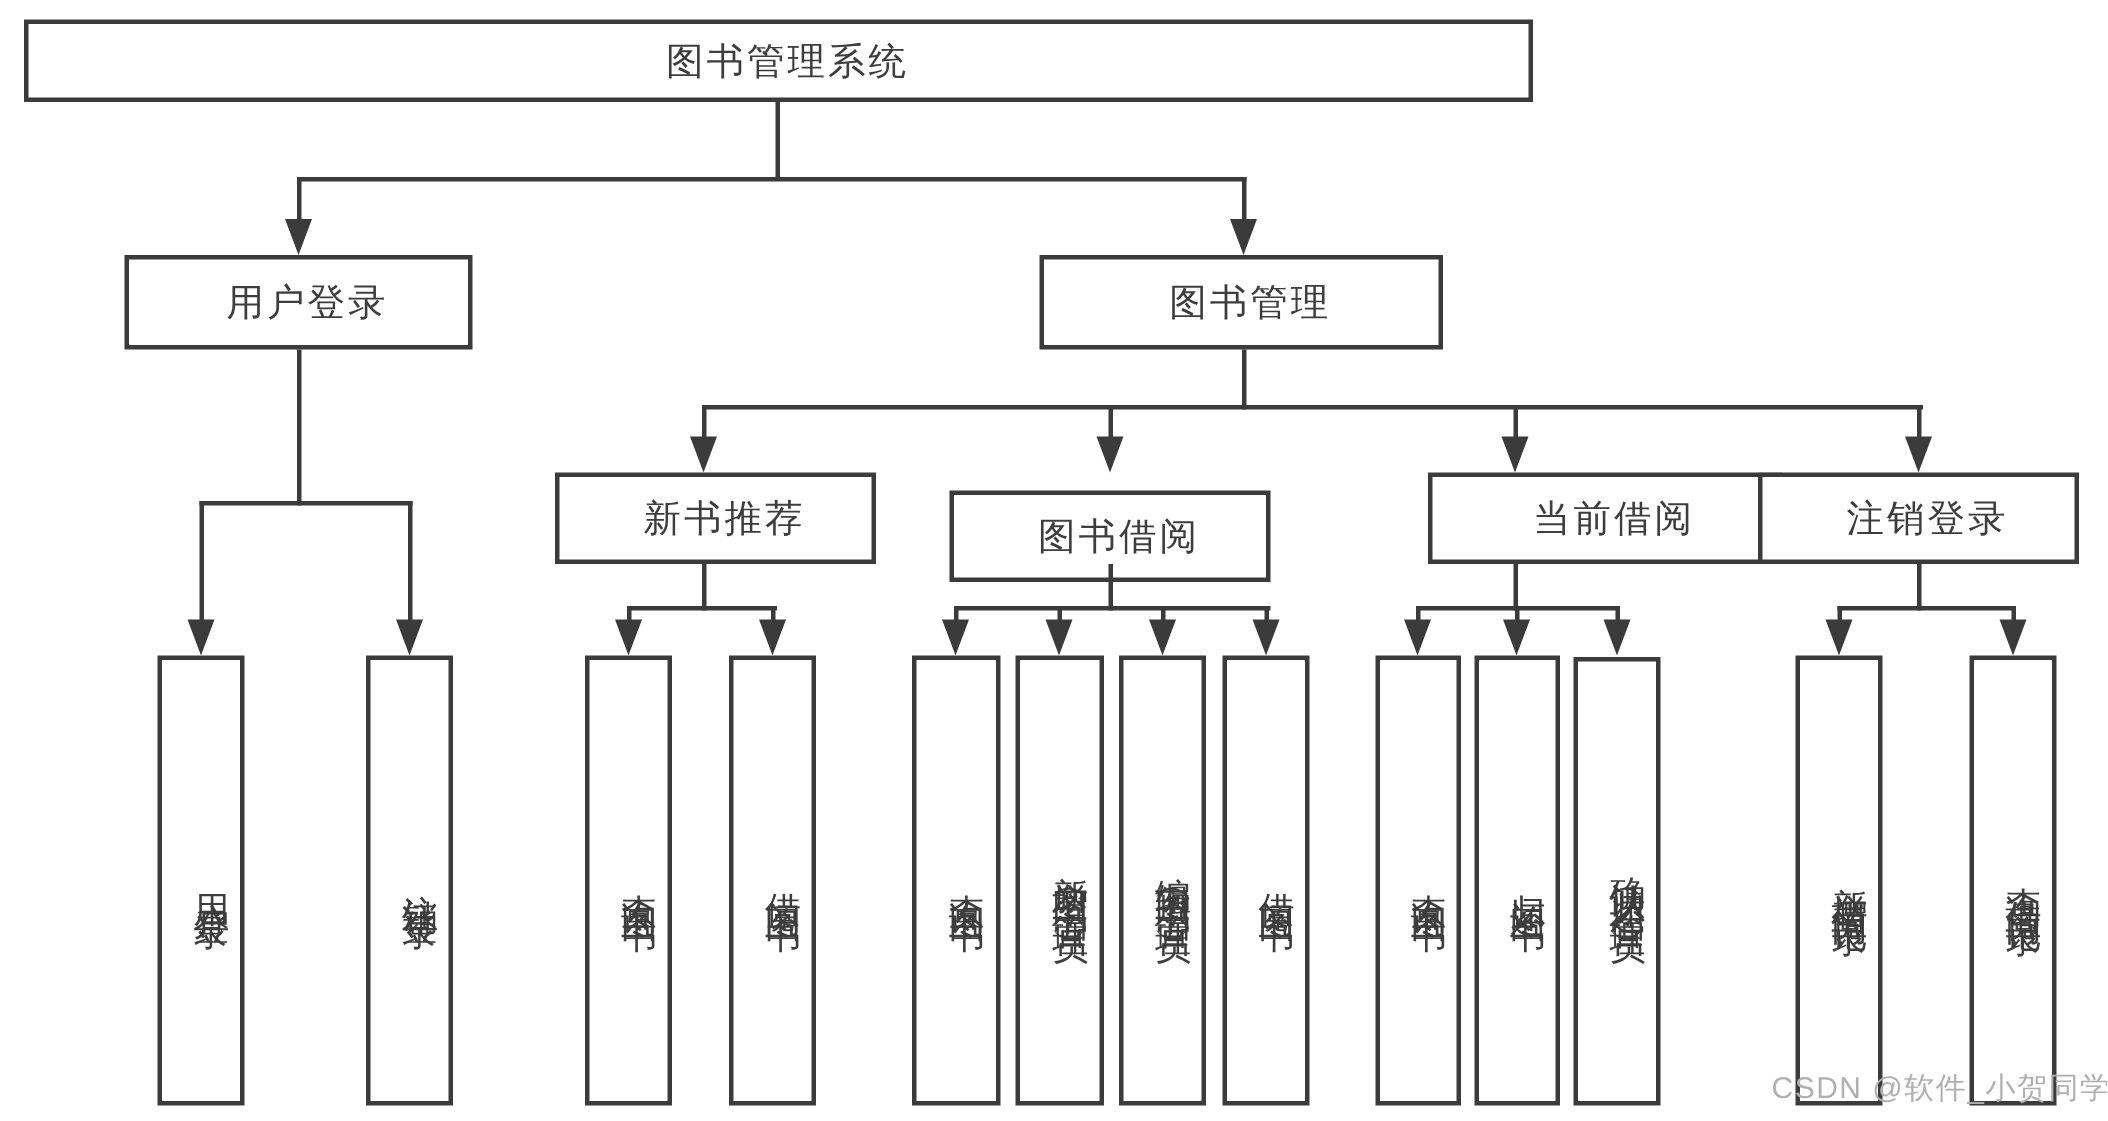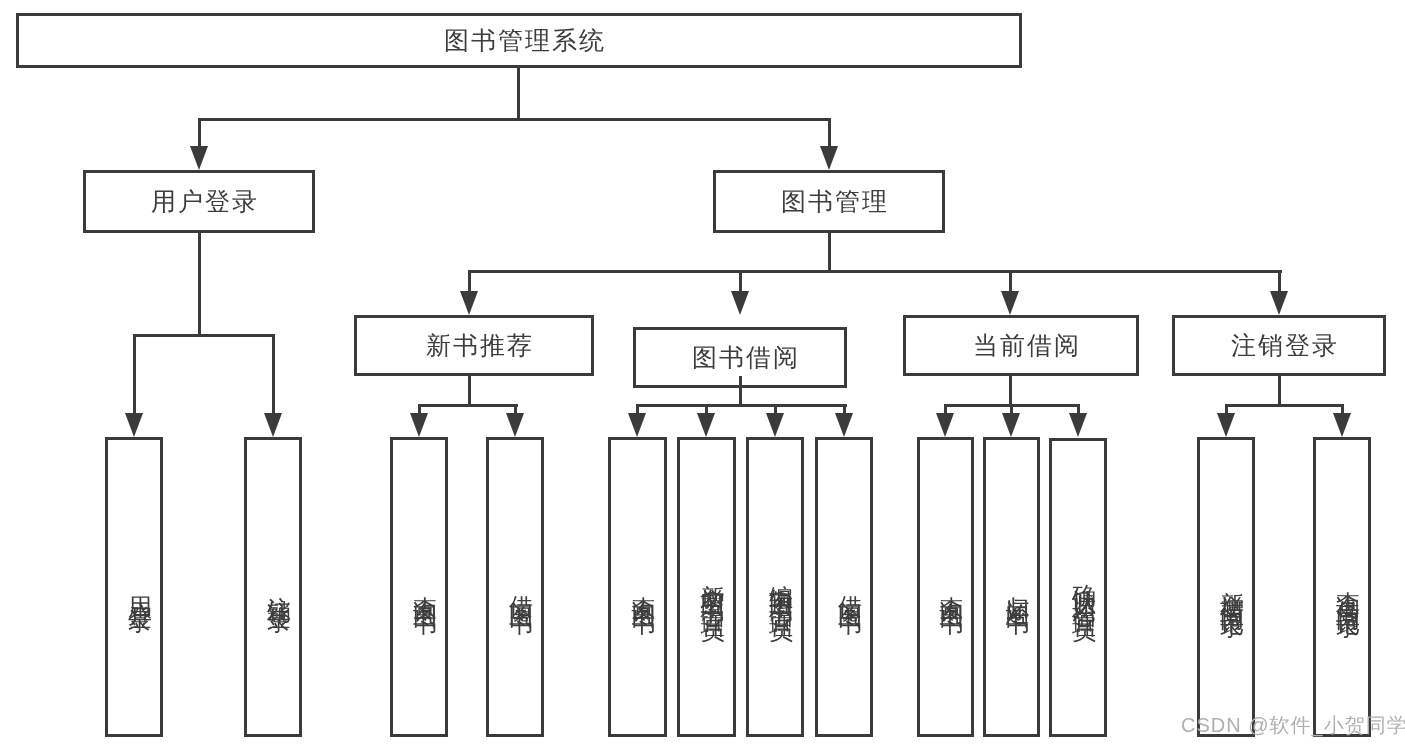--- a/index.html
+++ b/index.html
@@ -60,43 +60,43 @@
   <div class="box" style="left:16px;top:13px;width:1006px;height:55px">图书管理系统</div>
 
   <div class="vline" style="left:517px;top:68px;height:51px"></div>
   <div class="hline" style="left:198px;top:118px;width:633px"></div>
   <div class="vline" style="left:198px;top:118px;height:32px"></div>
   <div class="arrow" style="left:190px;top:146px"></div>
   <div class="vline" style="left:828px;top:118px;height:32px"></div>
   <div class="arrow" style="left:820px;top:146px"></div>
 
   <div class="box" style="left:83px;top:170px;width:232px;height:63px">用户登录</div>
-  <div class="box" style="left:713px;top:170px;width:232px;height:63px">图书管理</div>
+  <div class="box" style="left:693px;top:170px;width:269px;height:63px">图书管理</div>
 
   <div class="vline" style="left:198px;top:233px;height:104px"></div>
   <div class="hline" style="left:133px;top:334px;width:142px"></div>
   <div class="vline" style="left:133px;top:334px;height:82px"></div>
   <div class="arrow" style="left:125px;top:413px"></div>
   <div class="vline" style="left:272px;top:334px;height:82px"></div>
   <div class="arrow" style="left:264px;top:413px"></div>
 
   <div class="vline" style="left:828px;top:233px;height:40px"></div>
   <div class="hline" style="left:468px;top:270px;width:814px"></div>
   <div class="vline" style="left:468px;top:270px;height:24px"></div>
   <div class="arrow" style="left:460px;top:291px"></div>
   <div class="vline" style="left:739px;top:270px;height:24px"></div>
   <div class="arrow" style="left:731px;top:291px"></div>
   <div class="vline" style="left:1009px;top:270px;height:24px"></div>
   <div class="arrow" style="left:1001px;top:291px"></div>
   <div class="vline" style="left:1278px;top:270px;height:24px"></div>
   <div class="arrow" style="left:1270px;top:291px"></div>
 
-  <div class="box" style="left:354px;top:315px;width:240px;height:61px">新书推荐</div>
+  <div class="box" style="left:370px;top:315px;width:214px;height:61px">新书推荐</div>
   <div class="box" style="left:633px;top:327px;width:214px;height:61px">图书借阅</div>
-  <div class="box" style="left:903px;top:315px;width:236px;height:61px">当前借阅</div>
+  <div class="box" style="left:952px;top:315px;width:236px;height:61px">当前借阅</div>
   <div class="box" style="left:1172px;top:315px;width:214px;height:61px">注销登录</div>
 
   <div class="vline" style="left:468px;top:376px;height:31px"></div>
   <div class="hline" style="left:418px;top:404px;width:100px"></div>
   <div class="vline" style="left:418px;top:404px;height:12px"></div>
   <div class="arrow" style="left:410px;top:413px"></div>
   <div class="vline" style="left:514px;top:404px;height:12px"></div>
   <div class="arrow" style="left:506px;top:413px"></div>
 
   <div class="vline" style="left:739px;top:376px;height:31px"></div>

